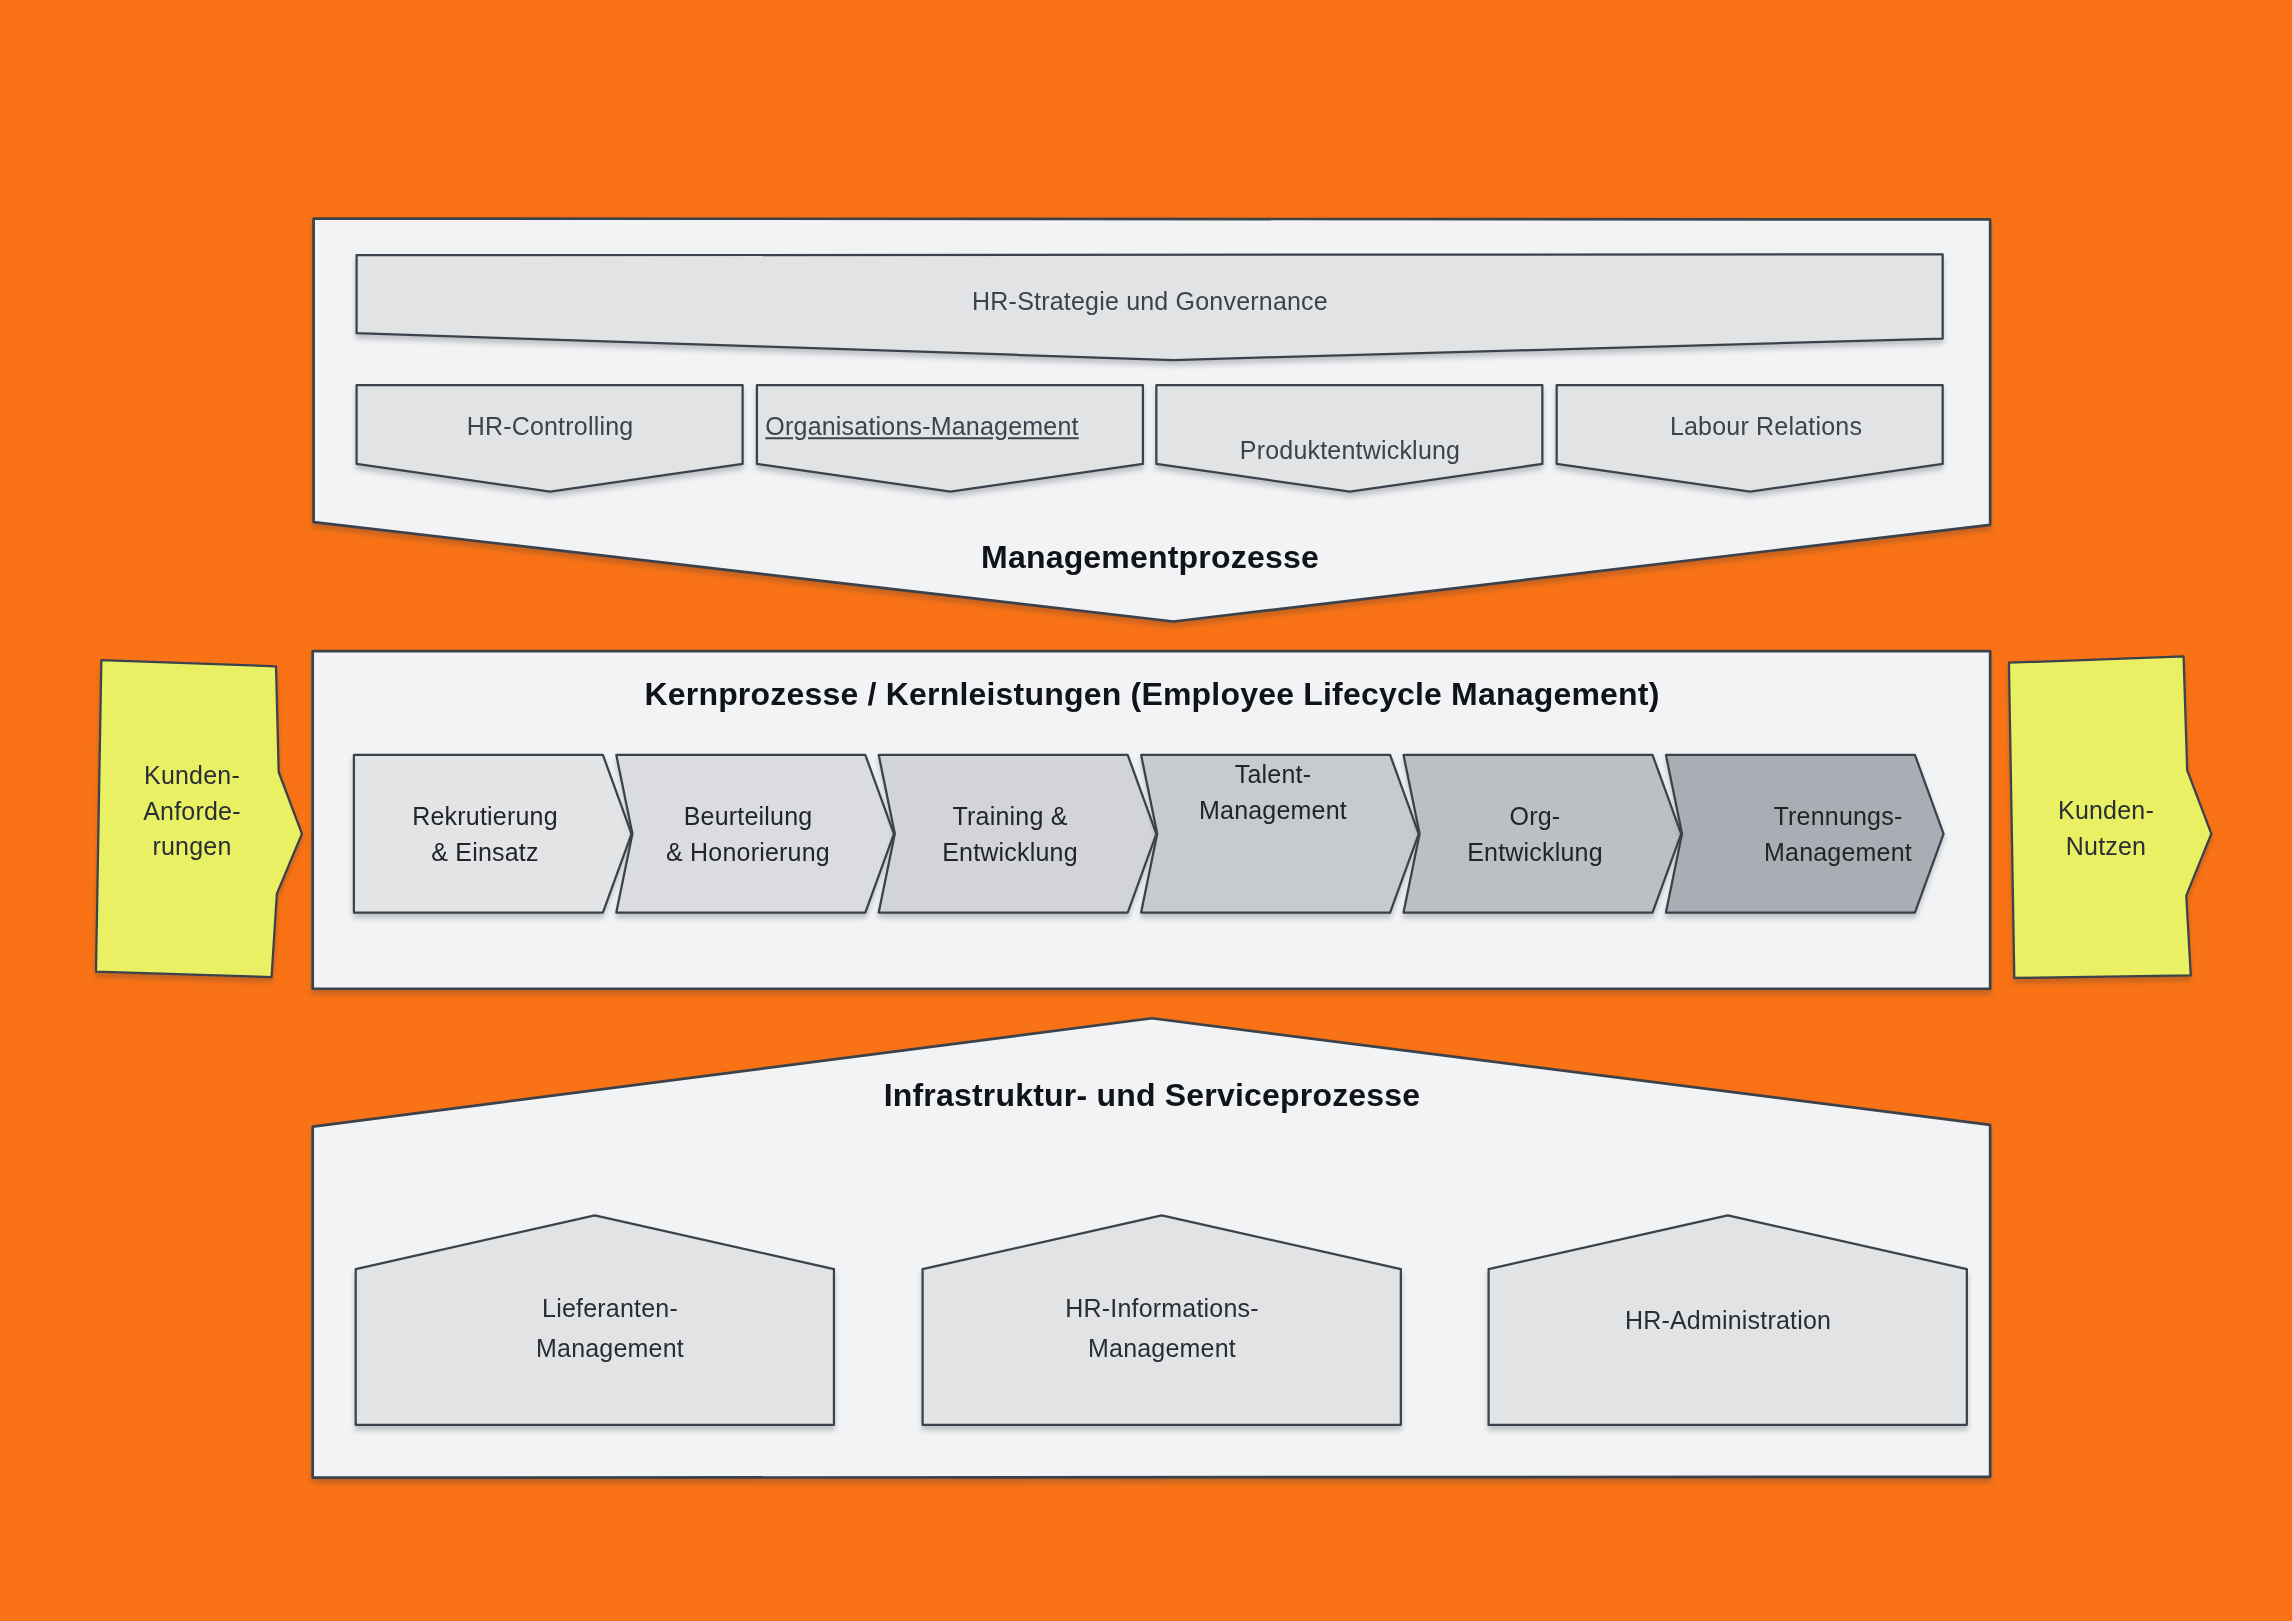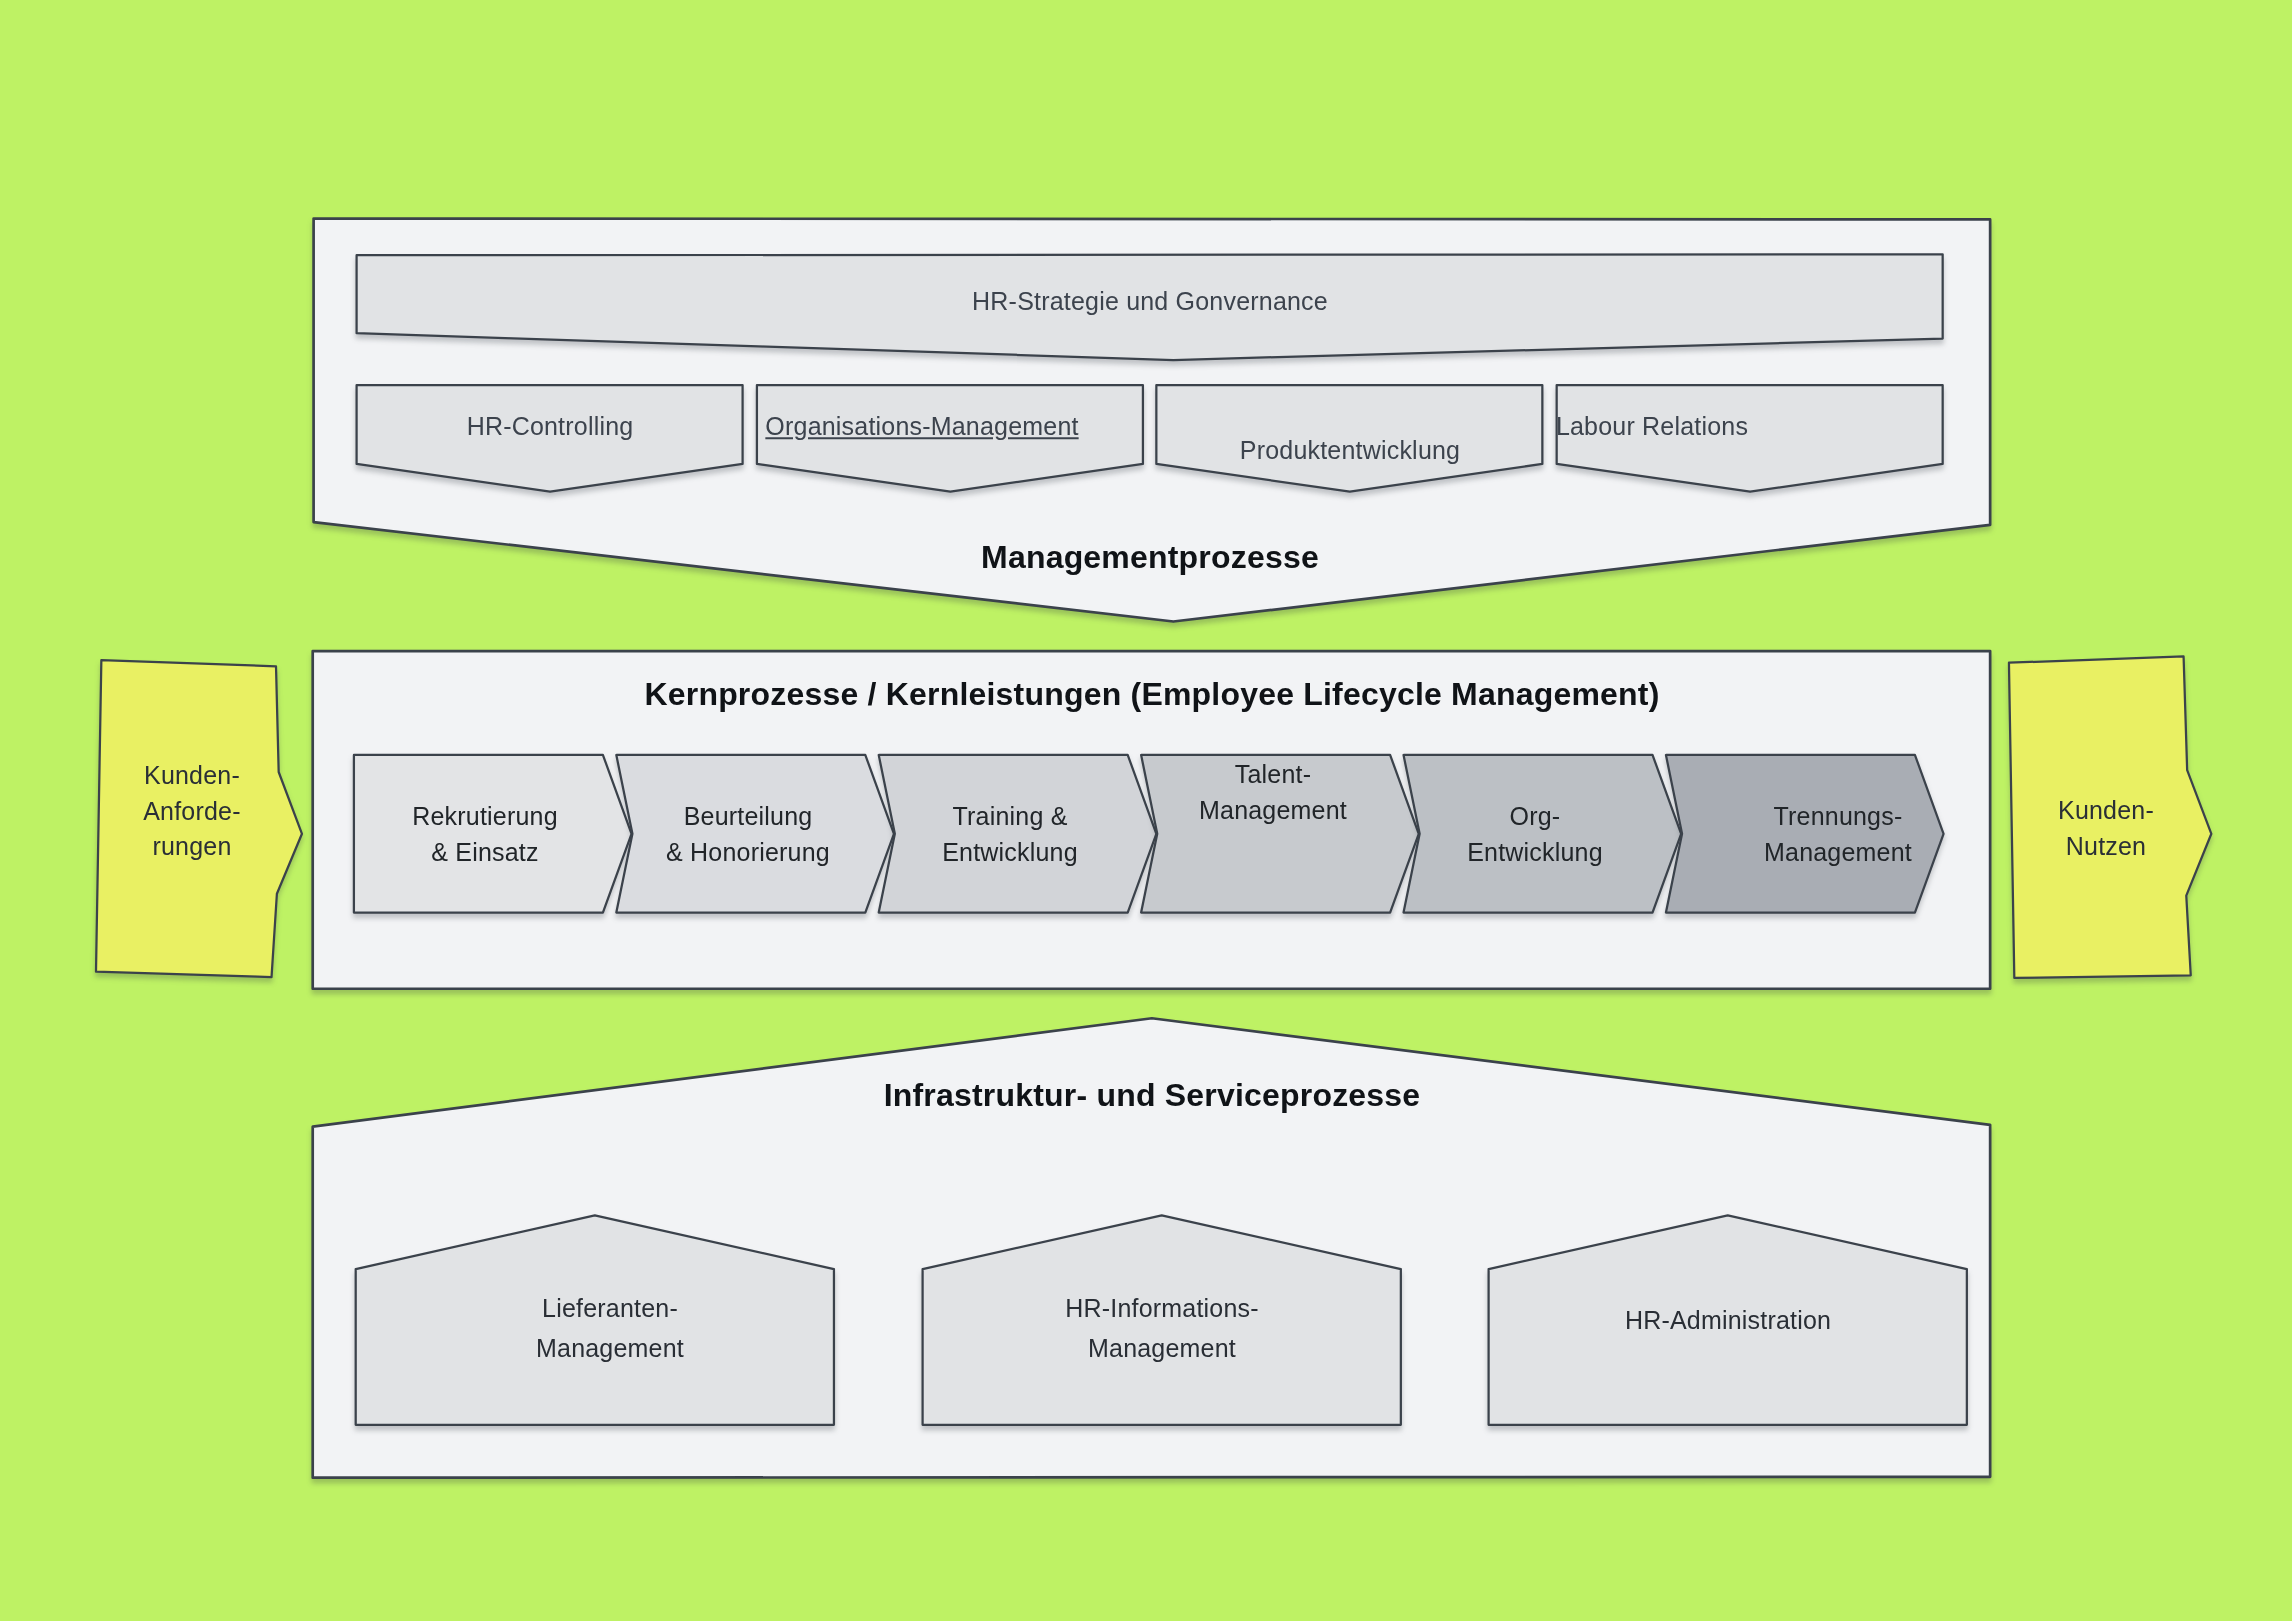--- a/index.html
+++ b/index.html
@@ -1,17 +1,17 @@
 <!DOCTYPE html>
 <html style="font-size:14.3px"><head>
 <meta charset="utf-8">
 <style>
   html,body{margin:0;padding:0;background:#ffffff;}
   .stage{
-    position:relative;width:2293px;height:1621px;background:#bef264;
+    position:relative;width:2293px;height:1621px;background:#f97316;
     font-family:"Liberation Sans","DejaVu Sans",sans-serif;overflow:hidden;
   }
   .stage svg{position:absolute;left:0;top:0;}
   svg polygon{
     stroke:#3b424b;stroke-width:2.5;stroke-linejoin:round;
     filter:drop-shadow(0 5px 3px rgba(44,50,61,0.25));
   }
   svg polygon.container{stroke-width:3;}
   .lbl{
     position:absolute;transform:translate(-50%,-50%);
@@ -58,21 +58,21 @@
     <polygon fill="#e1e3e5" points="397,1417 664,1357 931,1417 931,1591 397,1591"></polygon>
     <polygon fill="#e1e3e5" points="1030,1417 1297,1357 1564,1417 1564,1591 1030,1591"></polygon>
     <polygon fill="#e1e3e5" points="1662,1417 1929,1357 2196,1417 2196,1591 1662,1591"></polygon>
   </svg>
 
   <div class="lbl" style="left:1150px;top:302px;">HR-Strategie und Gonvernance</div>
 
   <div class="lbl" style="left:550px;top:427px;">HR-Controlling</div>
   <div class="lbl" style="left:922px;top:427px;text-decoration:underline;">Organisations-Management</div>
   <div class="lbl" style="left:1350px;top:451px;">Produktentwicklung</div>
-  <div class="lbl" style="left:1652px;top:427px;">Labour Relations</div>
+  <div class="lbl" style="left:1766px;top:427px;">Labour Relations</div>
 
   <div class="lbl title" style="left:1150px;top:558px;">Managementprozesse</div>
 
   <div class="lbl title" style="left:1152px;top:695px;">Kernprozesse / Kernleistungen (Employee Lifecycle Management)</div>
 
   <div class="lbl yellow-text" style="left:192px;top:811px;">Kunden-
 Anforde-
 rungen</div>
   <div class="lbl yellow-text" style="left:2106px;top:828px;">Kunden-
 Nutzen</div>

